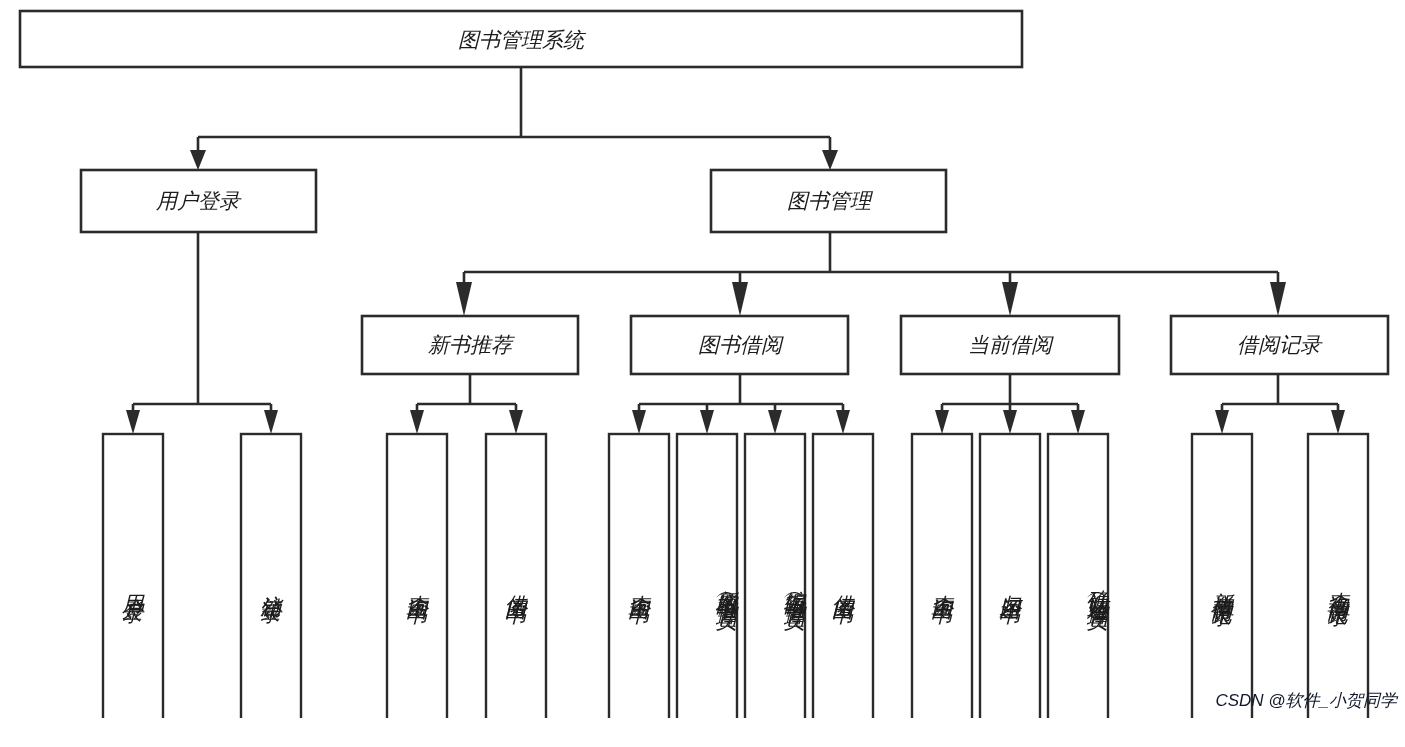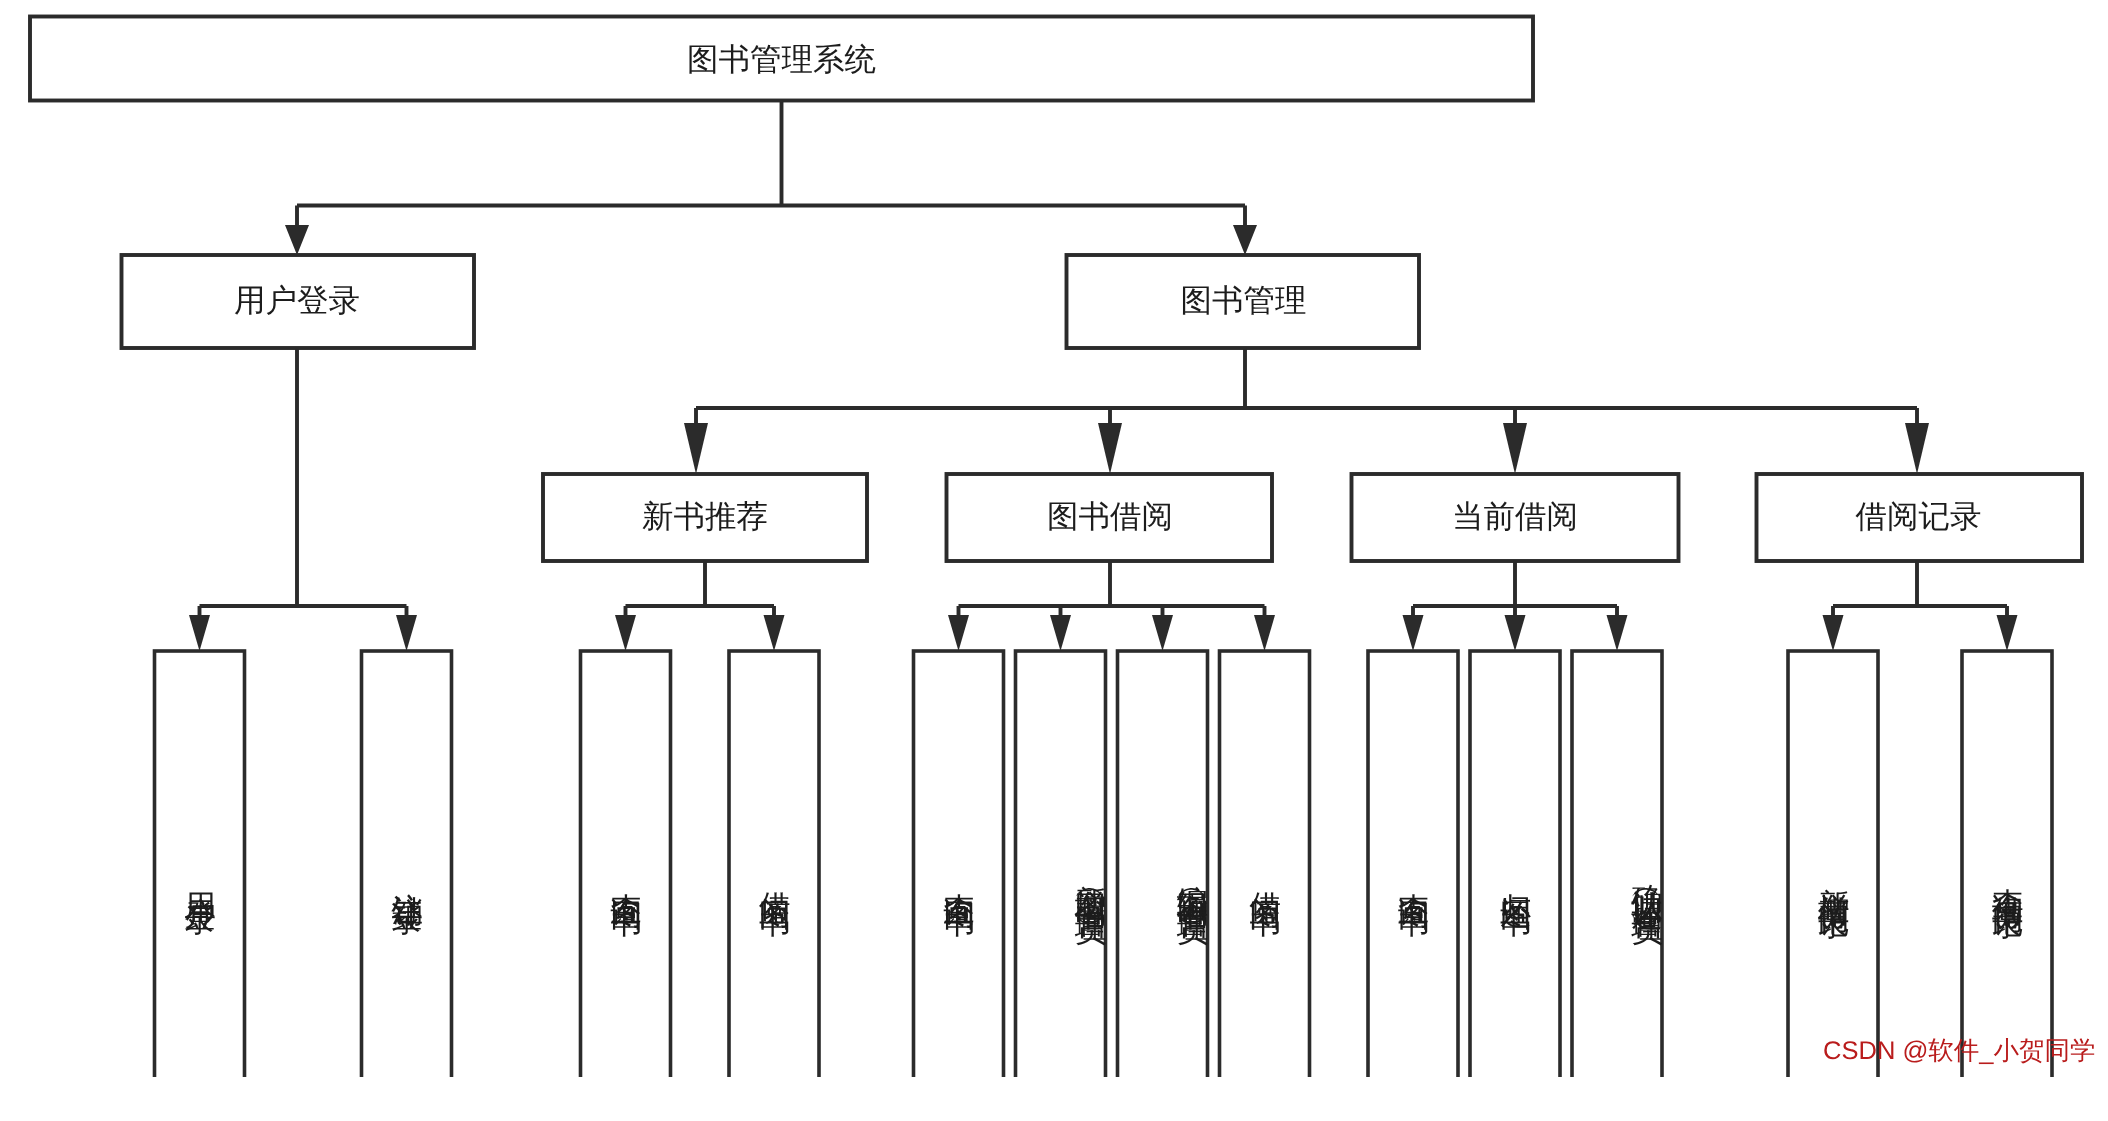--- a/index.html
+++ b/index.html
@@ -9,20 +9,21 @@
   }
   body {
     font-family: "Liberation Sans", "DejaVu Sans", sans-serif;
   }
   #diagram-root {
     position: relative;
     width: 1405px;
     height: 718px;
     background: #ffffff;
     overflow: hidden;
+    font-style: italic;
   }
   svg#tree-svg {
     position: absolute;
     left: 0;
     top: 0;
     width: 1405px;
     height: 747px;
   }
   .node-box {
     fill: #ffffff;
@@ -61,21 +62,21 @@
     line-height: 1;
     white-space: nowrap;
     pointer-events: none;
   }
   .watermark {
     position: absolute;
     right: 8px;
     bottom: 6px;
     font-family: "Liberation Sans", "DejaVu Sans", sans-serif;
     font-size: 17px;
-    color: #b91c1c;
+    color: #0f172a;
     white-space: nowrap;
   }
 </style>
 </head>
 <body>
 
 <div id="diagram-root">
 
   <svg id="tree-svg" viewBox="0 0 1405 747">
     <defs>

